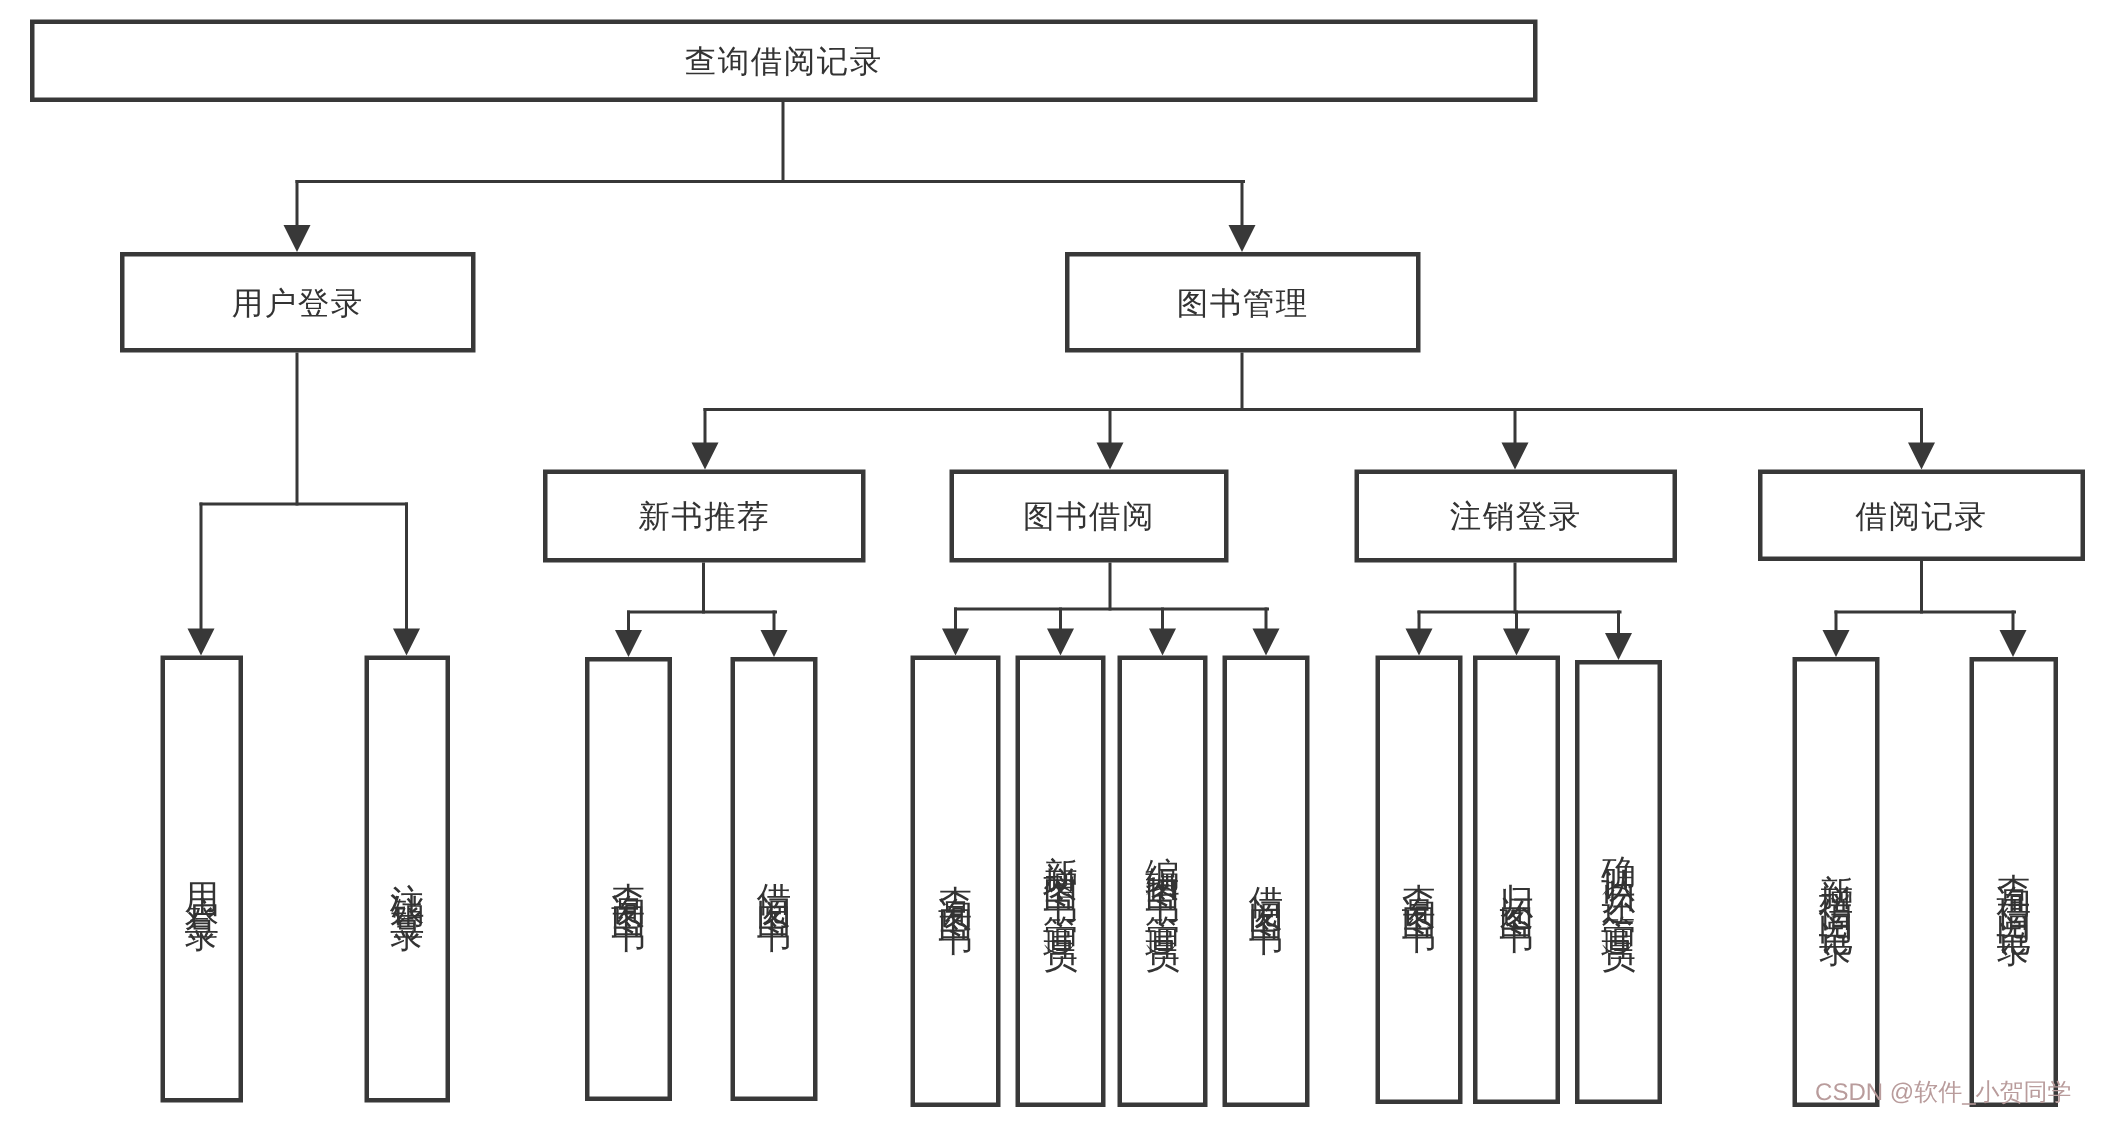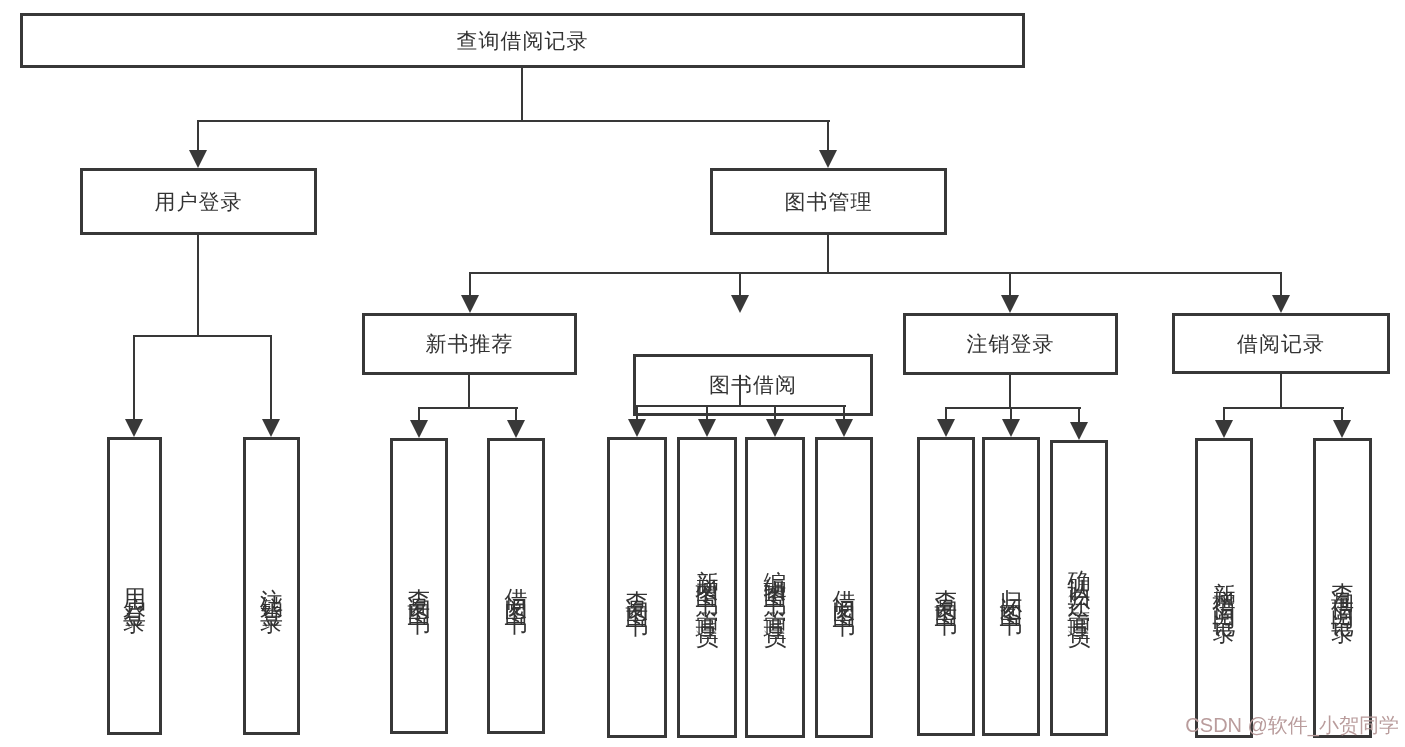--- a/index.html
+++ b/index.html
@@ -34,22 +34,22 @@
   }
   .vline{position:absolute;width:2px;background:var(--line);}
   .hline{position:absolute;height:2px;background:var(--line);}
   .ahead{
     position:absolute;width:0;height:0;
     border-left:9px solid transparent;
     border-right:9px solid transparent;
     border-top:18px solid var(--line);
   }
   .watermark{
-    position:absolute;right:6px;bottom:8px;
-    font-size:20px;color:var(--watermark);
+    position:absolute;right:24px;bottom:8px;
+    font-size:16px;color:var(--watermark);
     white-space:nowrap;
   }
 </style>
 </head>
 <body>
 
 <div class="canvas">
 
   <div class="hbox" style="left:20px;top:13px;width:1005px;height:55px;">
     <span>查询借阅记录</span>
@@ -58,21 +58,21 @@
   <div class="hbox" style="left:80px;top:168px;width:237px;height:67px;">
     <span>用户登录</span>
   </div>
   <div class="hbox" style="left:362px;top:313px;width:215px;height:62px;">
     <span>新书推荐</span>
   </div>
 
   <div class="hbox" style="left:710px;top:168px;width:237px;height:67px;">
     <span>图书管理</span>
   </div>
-  <div class="hbox" style="left:633px;top:313px;width:240px;height:62px;margin-top:41px;">
+  <div class="hbox" style="left:633px;top:313px;width:186px;height:62px;">
     <span>图书借阅</span>
   </div>
   <div class="hbox" style="left:903px;top:313px;width:215px;height:62px;">
     <span>注销登录</span>
   </div>
   <div class="hbox" style="left:1172px;top:313px;width:218px;height:61px;">
     <span>借阅记录</span>
   </div>
 
   <div class="vbox" style="left:107px;top:437px;width:55px;height:298px;">

